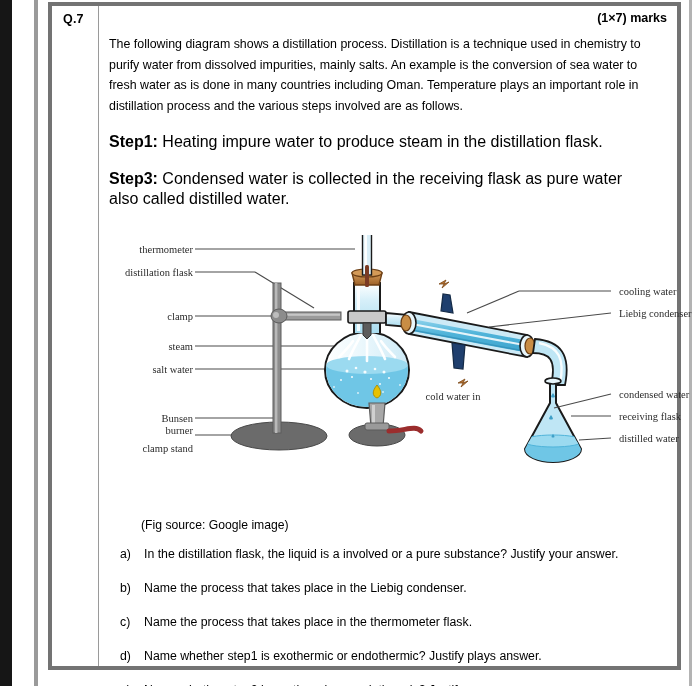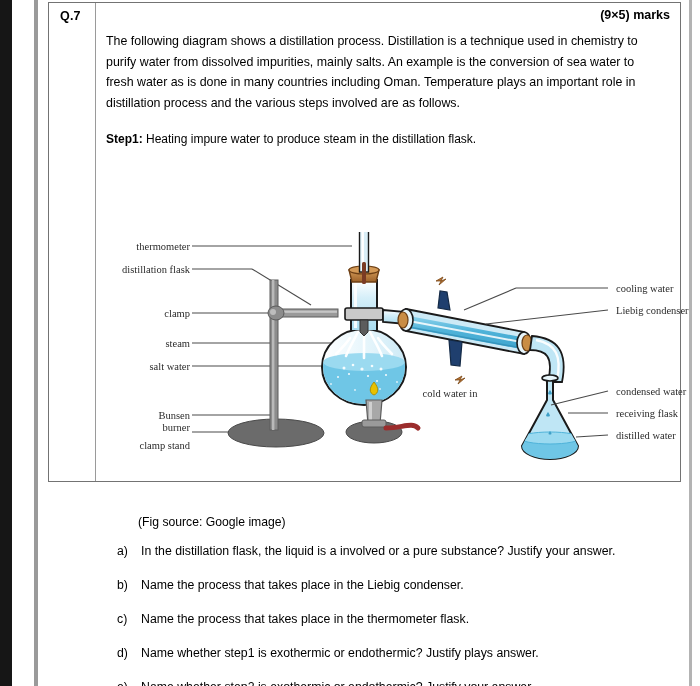--- a/index.html
+++ b/index.html
@@ -35,22 +35,22 @@
     width: 3px; height: 686px;
     background: #b3b3b3;
   }
 
   
   #question-table {
     position: absolute;
     left: 48px;
     top: 2px;
     width: 633px;
-    height: 480px;
-    border: 1px solid #737373;
+    height: 668px;
+    border: 4px solid #737373;
     box-sizing: border-box;
     background: #fff;
   }
   #qnum-cell {
     position: absolute;
     left: 0; top: 0;
     width: 47px;
     height: 100%;
     border-right: 1px solid #9a9a9a;
     box-sizing: border-box;
@@ -94,21 +94,21 @@
     font-size: 12.4px;
     line-height: 20.5px;
     text-align: left;
   }
   #intro-para {
     margin-top: 4px;
   }
   .step {
     margin: 0;
     margin-top: 16px;
-    font-size: 12px;
+    font-size: 16px;
     line-height: 20.5px;
   }
   .step b { font-weight: bold; }
 
   
   #diagram {
     position: absolute;
     left: 10px;
     top: 205px;
     width: 590px;
@@ -151,28 +151,29 @@
 
 <div id="question-table">
 
   <div id="qnum-cell">
     <div id="qnum-label">Q.7</div>
   </div>
 
   <div id="content-cell">
 
     <div id="marks-row">
-      <div id="marks-label">(9×5) marks</div>
+      <div id="marks-label">(1×7) marks</div>
     </div>
 
     <div id="body-wrap">
 
       <p id="intro-para" class="para">The following diagram shows a distillation process. Distillation is a technique used in chemistry to purify water from dissolved impurities, mainly salts. An example is the conversion of sea water to fresh water as is done in many countries including Oman. Temperature plays an important role in distillation process and the various steps involved are as follows.</p>
 
       <p class="step"><b>Step1:</b><span> Heating impure water to produce steam in the distillation flask.</span></p>
+      <p class="step"><b>Step3:</b><span> Condensed water is collected in the receiving flask as pure water also called distilled water.</span></p>
 
       <div id="fig-source">(Fig source: Google image)</div>
 
       <div id="diagram">
         <svg width="590" height="260" viewBox="0 0 590 260" xmlns="http://www.w3.org/2000/svg">
           <defs>
             <linearGradient id="gFlask" x1="0" y1="0" x2="1" y2="0">
               <stop offset="0%" stop-color="#ffffff"></stop>
               <stop offset="45%" stop-color="#eaf7fc"></stop>
               <stop offset="100%" stop-color="#cdeaf6"></stop>

